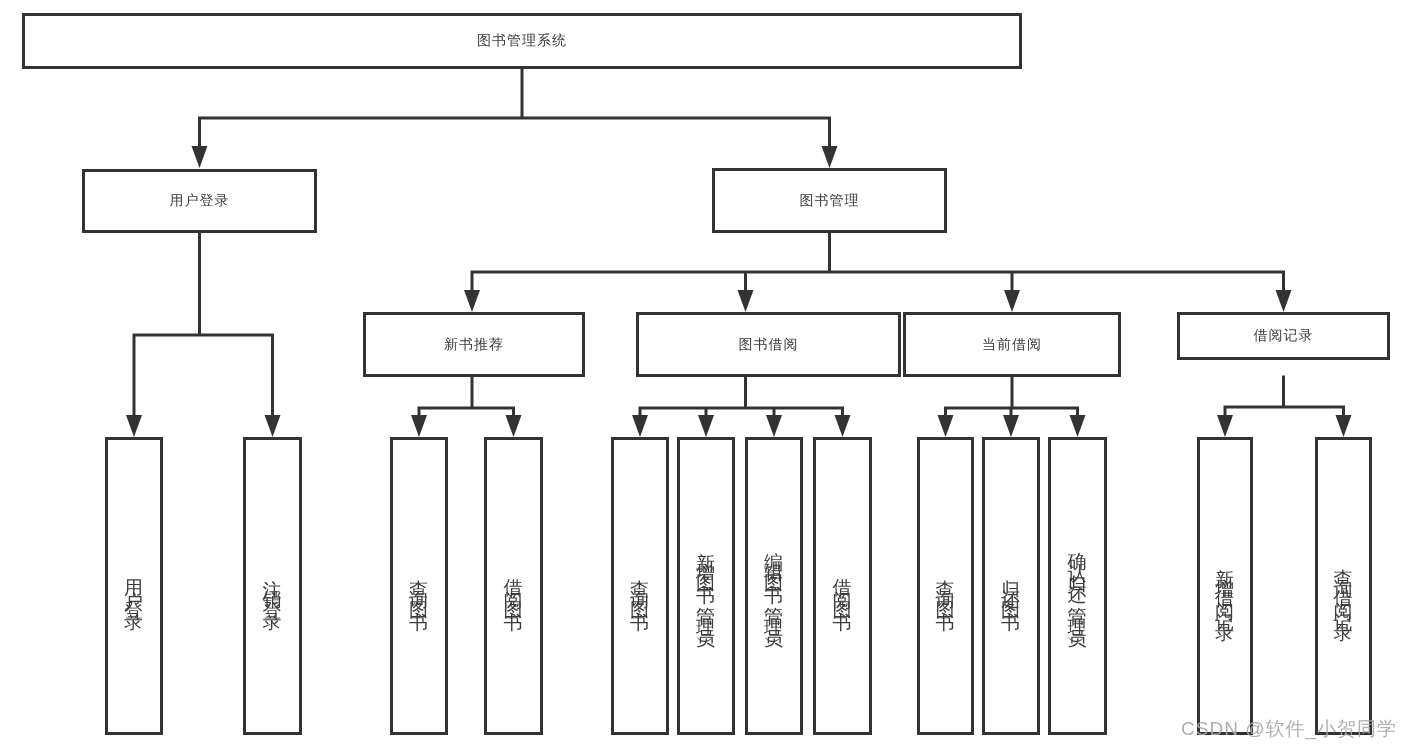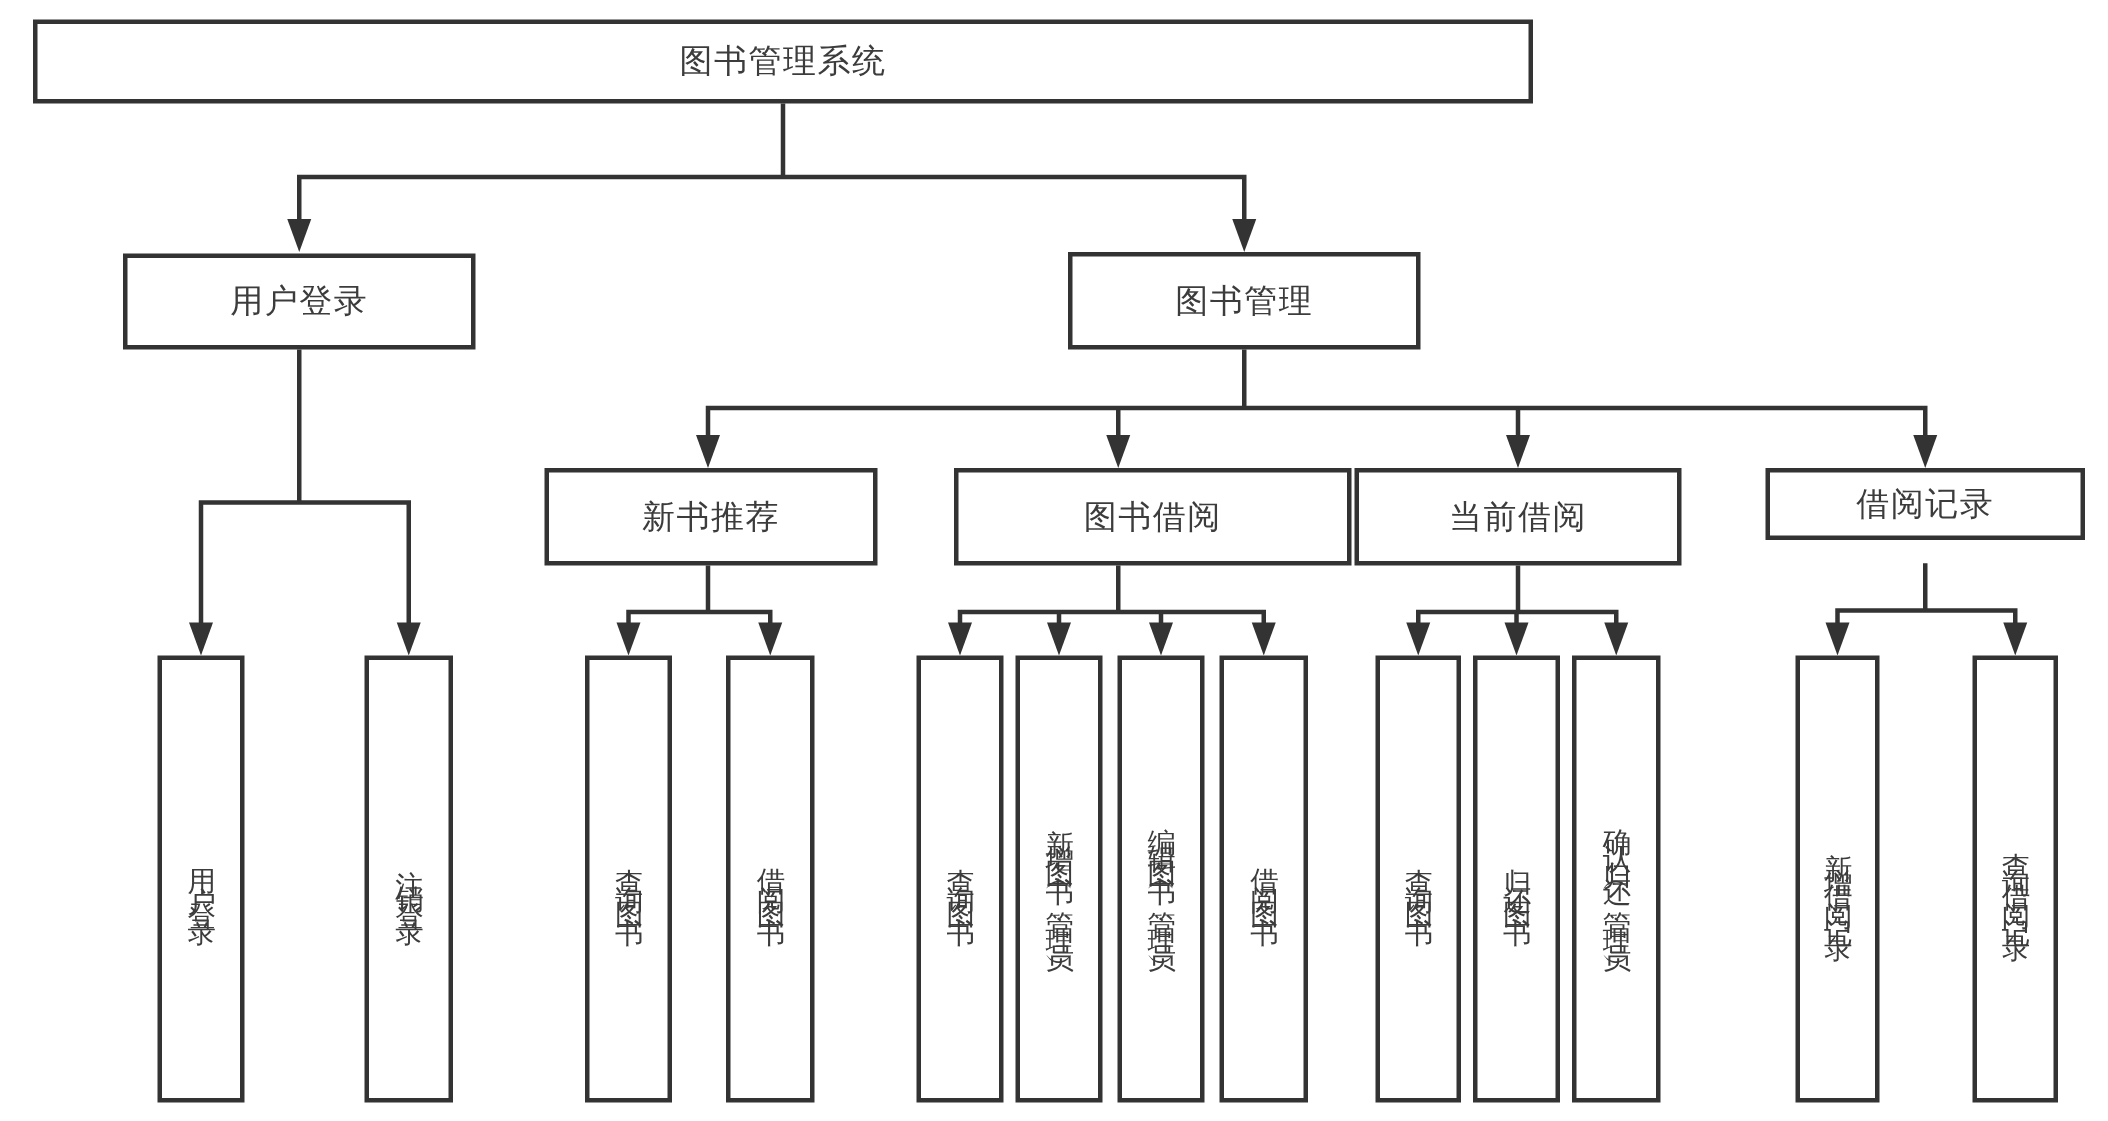--- a/index.html
+++ b/index.html
@@ -26,21 +26,21 @@
     position: absolute;
     box-sizing: border-box;
     border: 3px solid #333333;
     background: #ffffff;
     display: flex;
     align-items: center;
     justify-content: center;
     color: #3c3c3c;
   }
   .box.h {
-    font-size: 22px;
+    font-size: 14px;
     letter-spacing: 1px;
     white-space: nowrap;
   }
   .box.v {
     writing-mode: vertical-lr;
     font-size: 19px;
     letter-spacing: 11px;
     line-height: 1;
     white-space: nowrap;
   }
@@ -206,14 +206,15 @@
     <span>确认归还（管理员）</span>
   </div>
 
   <div class="box v leaf l12">
     <span>新增借阅记录</span>
   </div>
   <div class="box v leaf l13">
     <span>查询借阅记录</span>
   </div>
 
+  <div class="watermark">CSDN @软件_小贺同学</div>
 
 </div>
 
 </body></html>

